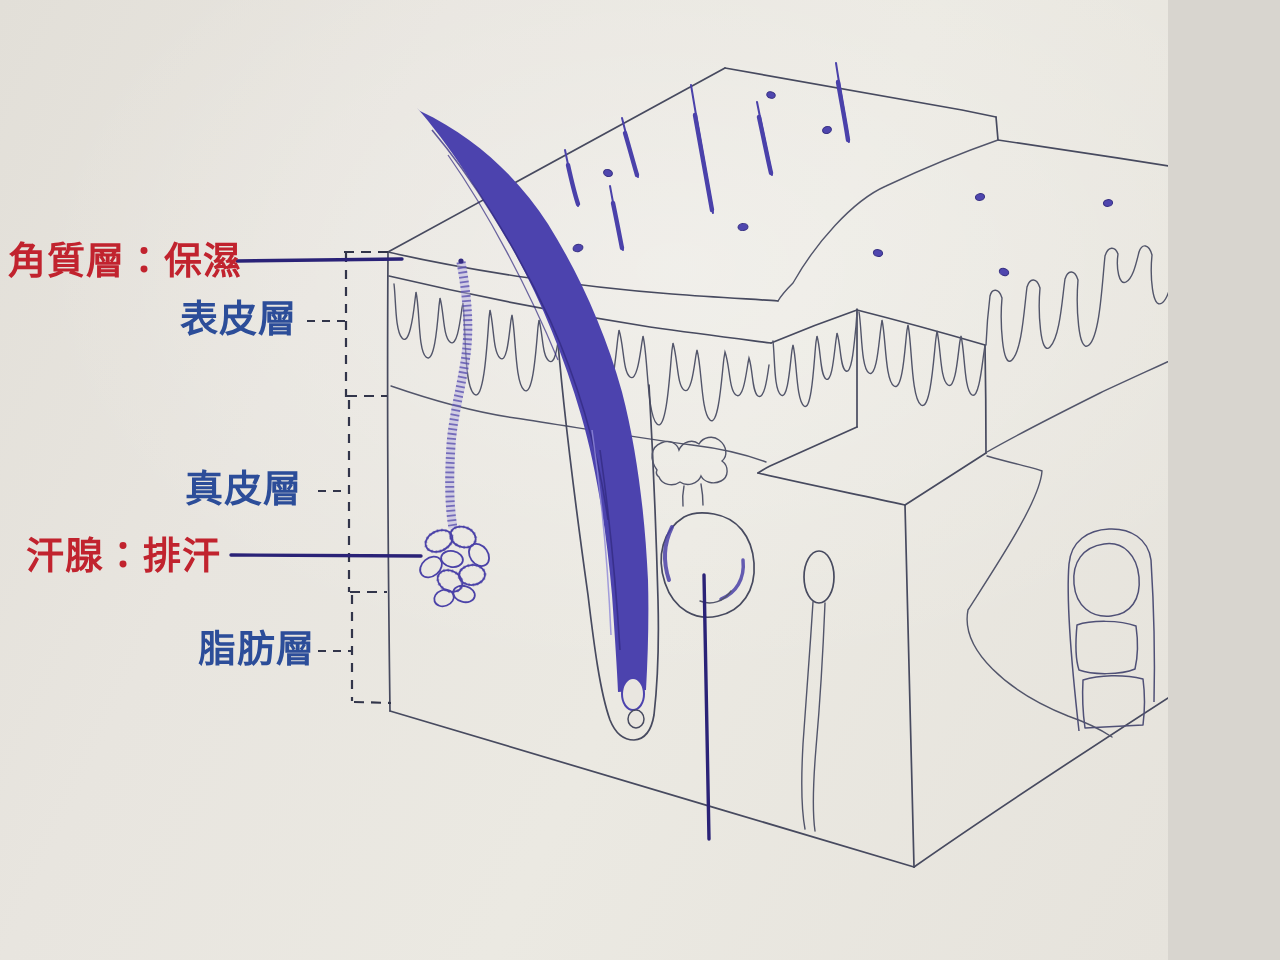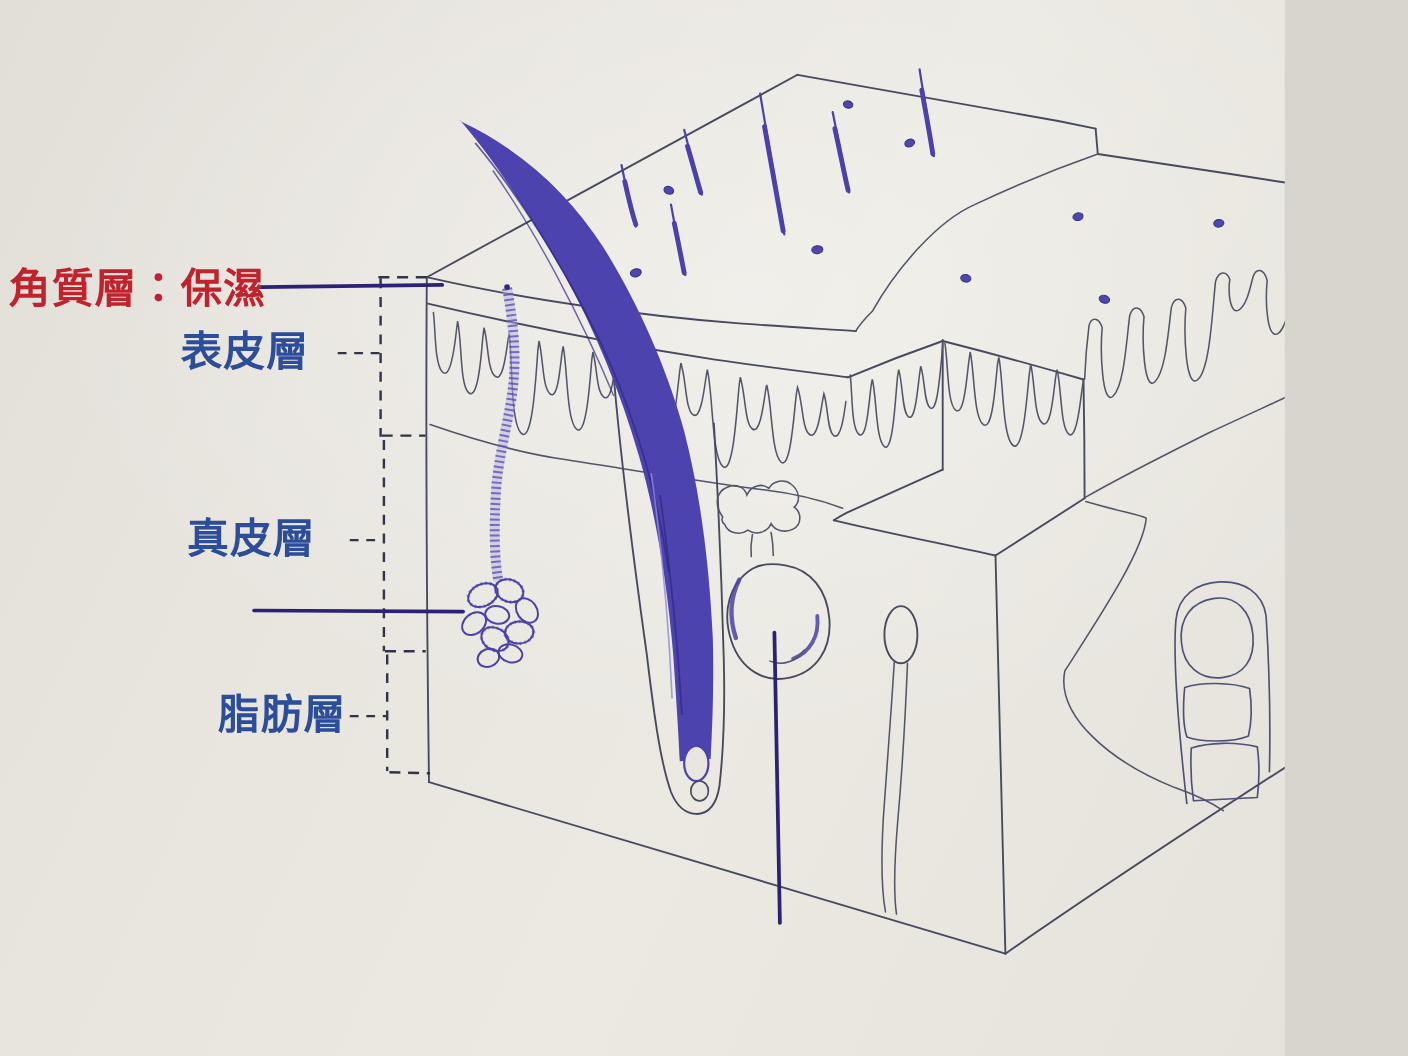--- a/index.html
+++ b/index.html
@@ -1,18 +1,18 @@
 <!DOCTYPE html>
 <html lang="zh-TW"><head>
 <meta charset="utf-8">
 <style>
   html,body{margin:0;padding:0;background:#d8d5cf;}
   .stage{
     position:relative;width:1168px;height:960px;overflow:hidden;
-    font-family:Liberation Serif, serif;
+    font-family:Liberation Mono, monospace;
     background:
       radial-gradient(90% 70% at 58% 28%, rgba(255,255,255,.30), rgba(255,255,255,0) 62%),
       linear-gradient(115deg,#e2dfd8 0%,#e8e5df 28%,#ebe9e2 58%,#e6e3dc 100%);
   }
   .stage svg{position:absolute;left:0;top:0;}
   .label{
     position:absolute;font-weight:700;font-size:38px;line-height:1.1;
     letter-spacing:1px;white-space:nowrap;user-select:none;
   }
   .label.red{color:#c1232e;}
@@ -179,16 +179,17 @@
   </g>
 
   <g stroke="#2a2277" stroke-width="3.4" stroke-linecap="round" fill="none">
     <path d="M237,261 L402,259"></path>
     <path d="M231,555 L421,556"></path>
     <path d="M704,575 L709,839"></path>
   </g>
 </svg>
 
   <div class="label red" style="left:8px;   top:243px;">角質層：保濕</div>
-  <div class="label blue" style="left:164px; top:301px;">表皮層</div>
-  <div class="label blue" style="left:170px; top:471px;">真皮層</div>
+  <div class="label blue" style="left:180px; top:301px;">表皮層</div>
+  <div class="label blue" style="left:185px; top:471px;">真皮層</div>
+  <div class="label red" style="left:26px;  top:538px;">汗腺：排汗</div>
   <div class="label blue" style="left:198px; top:631px;">脂肪層</div>
 </div>
 
 </body></html>

